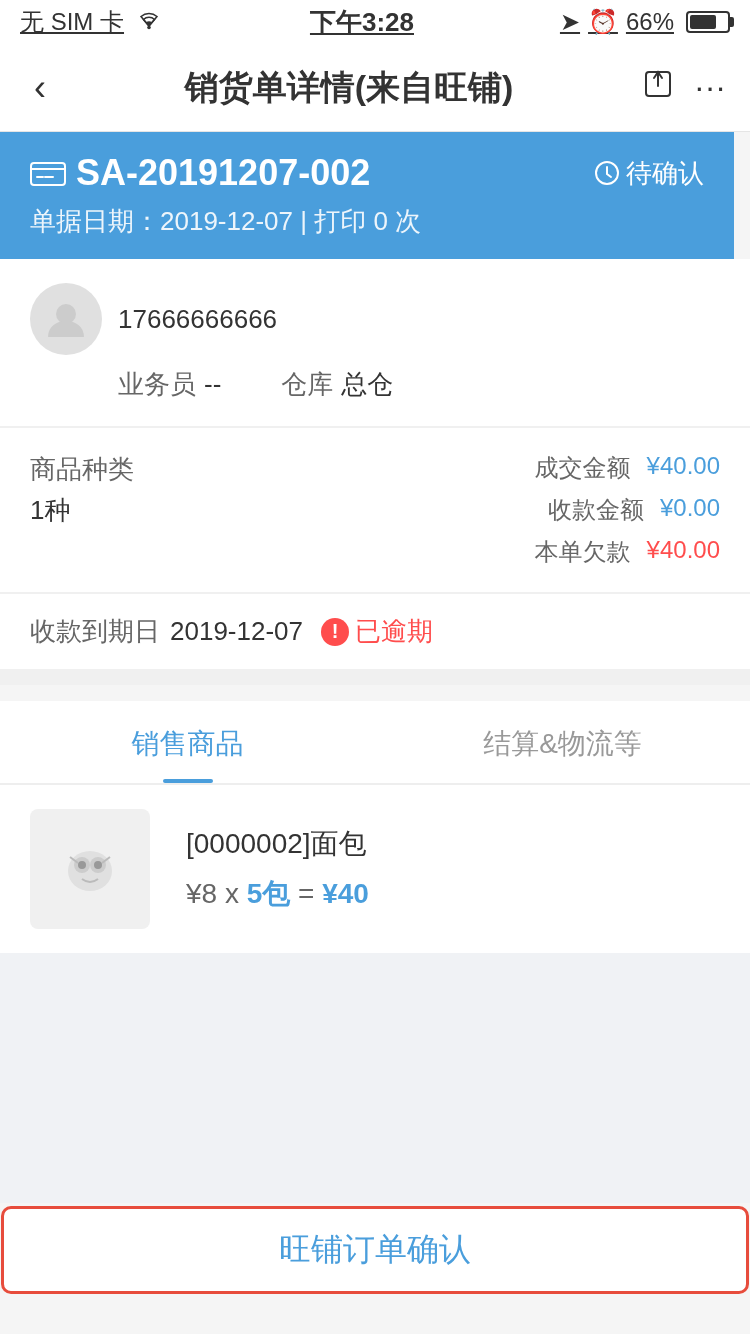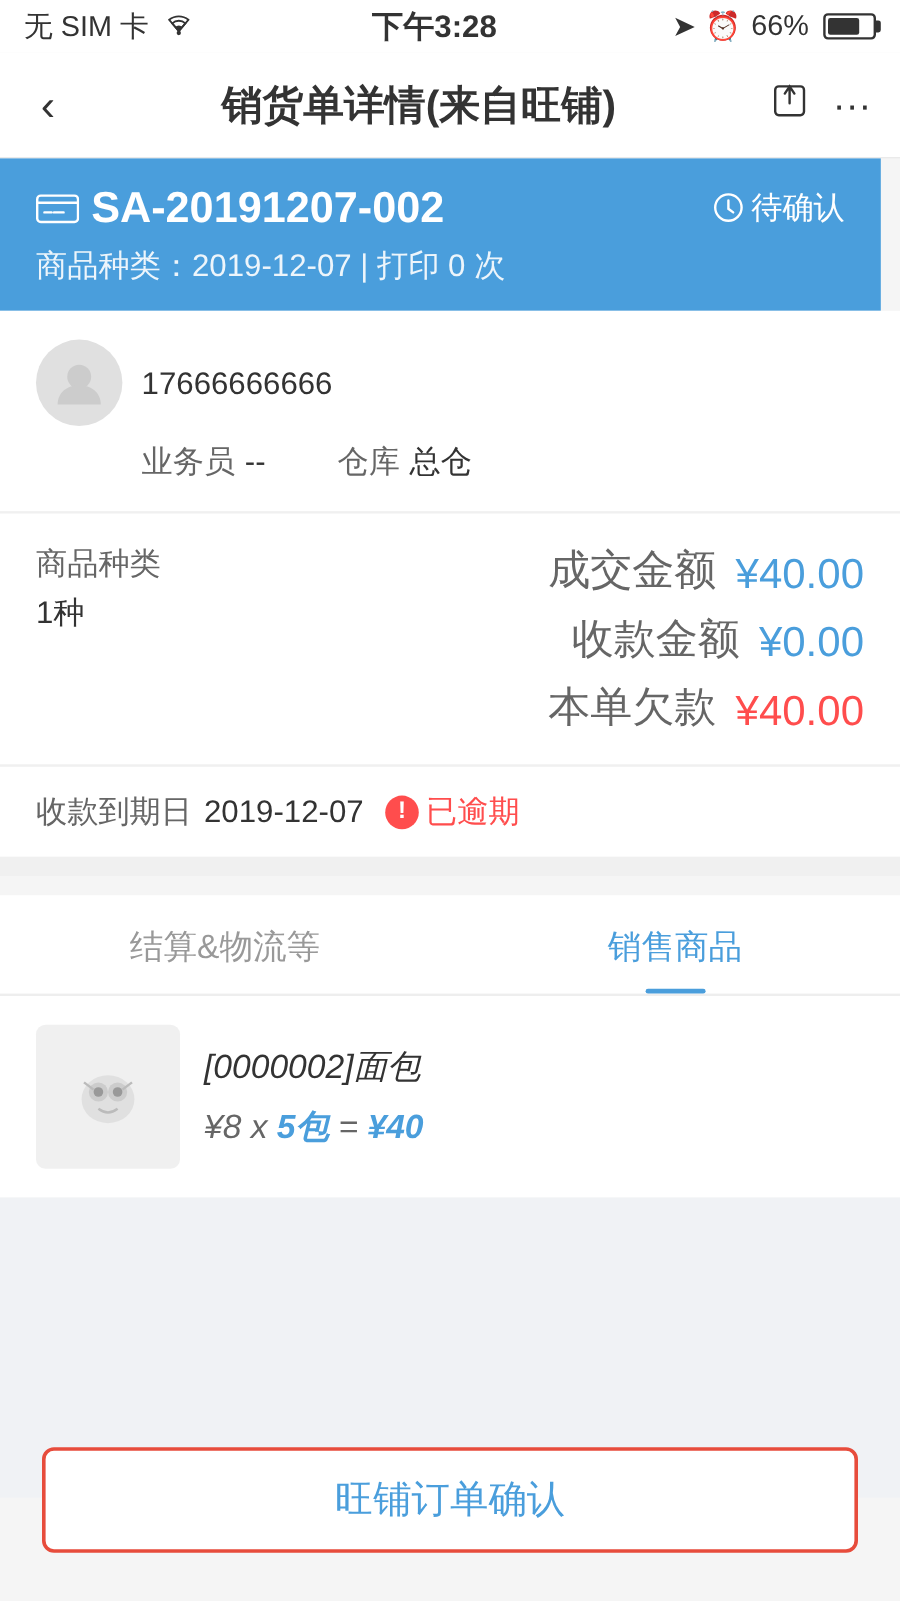--- a/index.html
+++ b/index.html
@@ -17,20 +17,21 @@
     .status-bar {
       width: 750px;
       height: 44px;
       background: #fff;
       display: flex;
       align-items: center;
       justify-content: space-between;
       padding: 16px 20px;
       font-size: 24px;
       font-weight: 500;
+      text-decoration: underline;
     }
     .status-bar-left {
       display: flex;
       align-items: center;
       gap: 10px;
     }
     .status-bar-center {
       font-weight: 600;
       font-size: 26px;
     }
@@ -226,23 +227,23 @@
       font-weight: 500;
     }
     .summary-right {
       display: flex;
       flex-direction: column;
       gap: 10px;
       align-items: flex-end;
     }
     .amount-row {
       display: flex;
-      align-items: flex-end;
+      align-items: flex-start;
       gap: 16px;
-      font-size: 35px;
+      font-size: 24px;
     }
     .amount-label {
       color: #666;
     }
     .amount-value {
       color: #4a9edc;
       font-weight: 500;
     }
     .amount-value.red {
       color: #ff4d4d;
@@ -316,23 +317,22 @@
     }
 
     
     .product-section {
       background: #fff;
       padding: 0;
     }
     .product-item {
       display: flex;
       align-items: center;
-      gap: 20px;
+      gap: 36px;
       padding: 24px 30px;
-      font-style: italic;
     }
     .product-thumbnail {
       width: 120px;
       height: 120px;
       background: #f0f0f0;
       border-radius: 8px;
       display: flex;
       align-items: center;
       justify-content: center;
       flex-shrink: 0;
@@ -362,21 +362,21 @@
       flex: 1;
       min-height: 250px;
     }
 
     
     .confirm-btn-wrapper {
       position: fixed;
       bottom: 40px;
       left: 50%;
       transform: translateX(-50%);
-      width: 680px;
+      width: 748px;
     }
     .confirm-btn {
       width: 100%;
       height: 88px;
       background: #fff;
       border: 3px solid #e74c3c;
       border-radius: 10px;
       font-size: 32px;
       color: #4a9edc;
       font-weight: 500;
@@ -438,21 +438,21 @@
     </div>
     <div class="banner-status">
       <svg width="26" height="26" viewBox="0 0 26 26" fill="none">
         <circle cx="13" cy="13" r="11" stroke="white" stroke-width="2"></circle>
         <path d="M13 7v7l4 3" stroke="white" stroke-width="2" stroke-linecap="round"></path>
       </svg>
       <span>待确认</span>
     </div>
   </div>
   <div class="banner-date">
-    <span>商品种类：</span><span>2019-12-07</span><span> | </span><span>打印 0 次</span>
+    <span>单据日期：</span><span>2019-12-07</span><span> | </span><span>打印 0 次</span>
   </div>
 </div>
 
 <div class="customer-section">
   <div class="customer-top">
     <div class="customer-avatar">
       <svg width="44" height="44" viewBox="0 0 44 44" fill="none">
         <circle cx="22" cy="17" r="10" fill="#ccc"></circle>
         <path d="M4 40c0-10 8-16 18-16s18 6 18 16" fill="#ccc"></path>
       </svg>
@@ -501,22 +501,22 @@
   <span class="due-date-value">2019-12-07</span>
   <div class="overdue-badge">
     <div class="overdue-icon">!</div>
     <span>已逾期</span>
   </div>
 </div>
 
 <div class="thick-divider"></div>
 
 <div class="tabs-section">
+  <div class="tab-item active">销售商品</div>
   <div class="tab-item">结算&amp;物流等</div>
-  <div class="tab-item active">销售商品</div>
 </div>
 
 <div class="product-section">
   <div class="product-item">
     <div class="product-thumbnail">
       <svg width="80" height="60" viewBox="0 0 80 60" fill="none">
 
         <ellipse cx="40" cy="32" rx="22" ry="20" fill="#e0e0e0"></ellipse>
         <circle cx="32" cy="26" r="8" fill="#ccc"></circle>
         <circle cx="48" cy="26" r="8" fill="#ccc"></circle>

